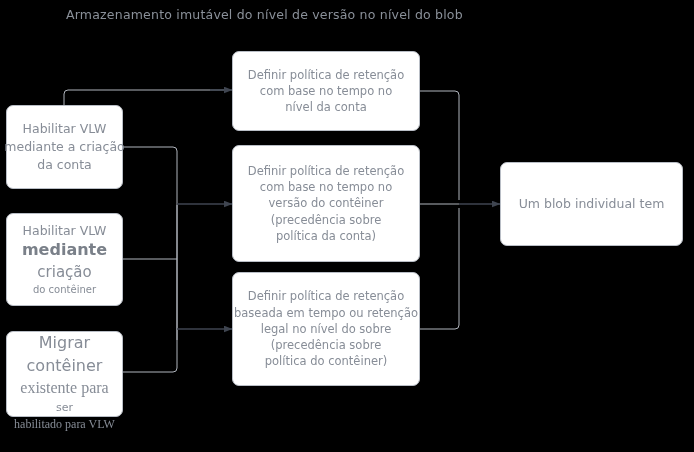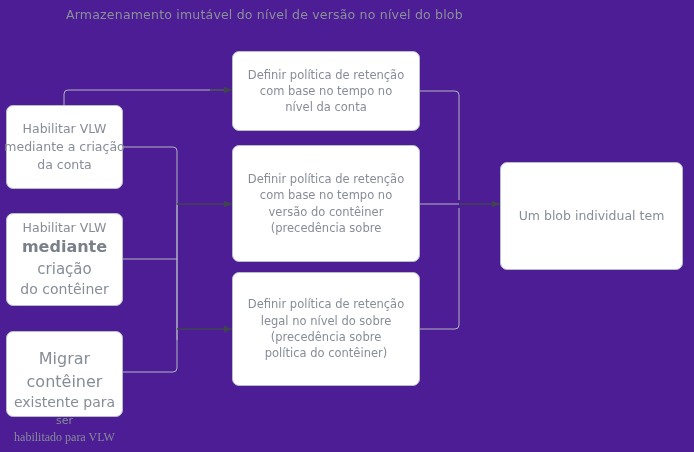--- a/index.html
+++ b/index.html
@@ -10,21 +10,21 @@
   body {
     width: 694px;
     height: 452px;
     font-family: "DejaVu Sans", sans-serif;
     overflow: hidden;
   }
   #diagram-root {
     position: relative;
     width: 694px;
     height: 452px;
-    background: #4c1d95;
+    background: #000000;
   }
   #connector-layer {
     position: absolute;
     left: 0;
     top: 0;
     width: 694px;
     height: 452px;
     pointer-events: none;
   }
   .diagram-title {
@@ -54,37 +54,37 @@
 
   
   #node-enable-account { left: 6px;  top: 105px; width: 117px; height: 84px; font-size: 12.5px; }
   #node-enable-container { left: 6px; top: 213px; width: 117px; height: 93px; font-size: 12.5px; }
   #node-migrate-container { left: 6px; top: 331px; width: 117px; height: 86px; font-size: 12.5px; }
 
   
   #node-enable-container .s1 { font-size: 12.5px; }
   #node-enable-container .s2 { font-size: 16px; font-weight: bold; color: #7a8089; }
   #node-enable-container .s3 { font-size: 15px; }
-  #node-enable-container .s4 { font-size: 14px; }
+  #node-enable-container .s4 { font-size: 10px; }
 
   
-  #node-migrate-container { justify-content: flex-start; padding-top: 16px; }
+  #node-migrate-container { justify-content: flex-start; padding-top: 0; }
   #node-migrate-container .m1 { font-size: 16px; }
   #node-migrate-container .m2 { font-size: 16px; }
-  #node-migrate-container .m3 { font-size: 14px; }
+  #node-migrate-container .m3 { font-size: 16px; font-family: Liberation Serif, serif; }
   #node-migrate-container .m4 { font-size: 11px; }
   #node-migrate-container .m5 { font-size: 12px; font-family: Liberation Serif, serif; }
 
   
   #node-policy-account   { left: 232px; top: 51px;  width: 188px; height: 80px;  font-size: 11.5px; }
   #node-policy-container { left: 232px; top: 145px; width: 188px; height: 117px; font-size: 11.5px; }
   #node-policy-blob      { left: 232px; top: 272px; width: 188px; height: 114px; font-size: 11.5px; }
 
   
-  #node-immutable-blob { left: 500px; top: 162px; width: 183px; height: 108px; font-size: 12.5px; }
+  #node-immutable-blob { left: 500px; top: 162px; width: 183px; height: 84px; font-size: 12.5px; }
 </style>
 </head>
 <body>
 
 <div id="diagram-root">
 
   <div class="diagram-title">Armazenamento imutável do nível de versão no nível do blob</div>
 
   <svg id="connector-layer" width="694" height="452" viewBox="0 0 694 452">
     <defs>
@@ -137,24 +137,26 @@
     <span class="ln">Definir política de retenção</span>
     <span class="ln">com base no tempo no</span>
     <span class="ln">nível da conta</span>
   </div>
 
   <div class="node" id="node-policy-container">
     <span class="ln">Definir política de retenção</span>
     <span class="ln">com base no tempo no</span>
     <span class="ln">versão do contêiner</span>
     <span class="ln">(precedência sobre</span>
+    <span class="ln">política da conta)</span>
   </div>
 
   <div class="node" id="node-policy-blob">
     <span class="ln">Definir política de retenção</span>
+    <span class="ln">baseada em tempo ou retenção</span>
     <span class="ln">legal no nível do sobre</span>
     <span class="ln">(precedência sobre</span>
     <span class="ln">política do contêiner)</span>
   </div>
 
   <div class="node" id="node-immutable-blob">
     <span class="ln">Um blob individual tem</span>
   </div>
 
 </div>

